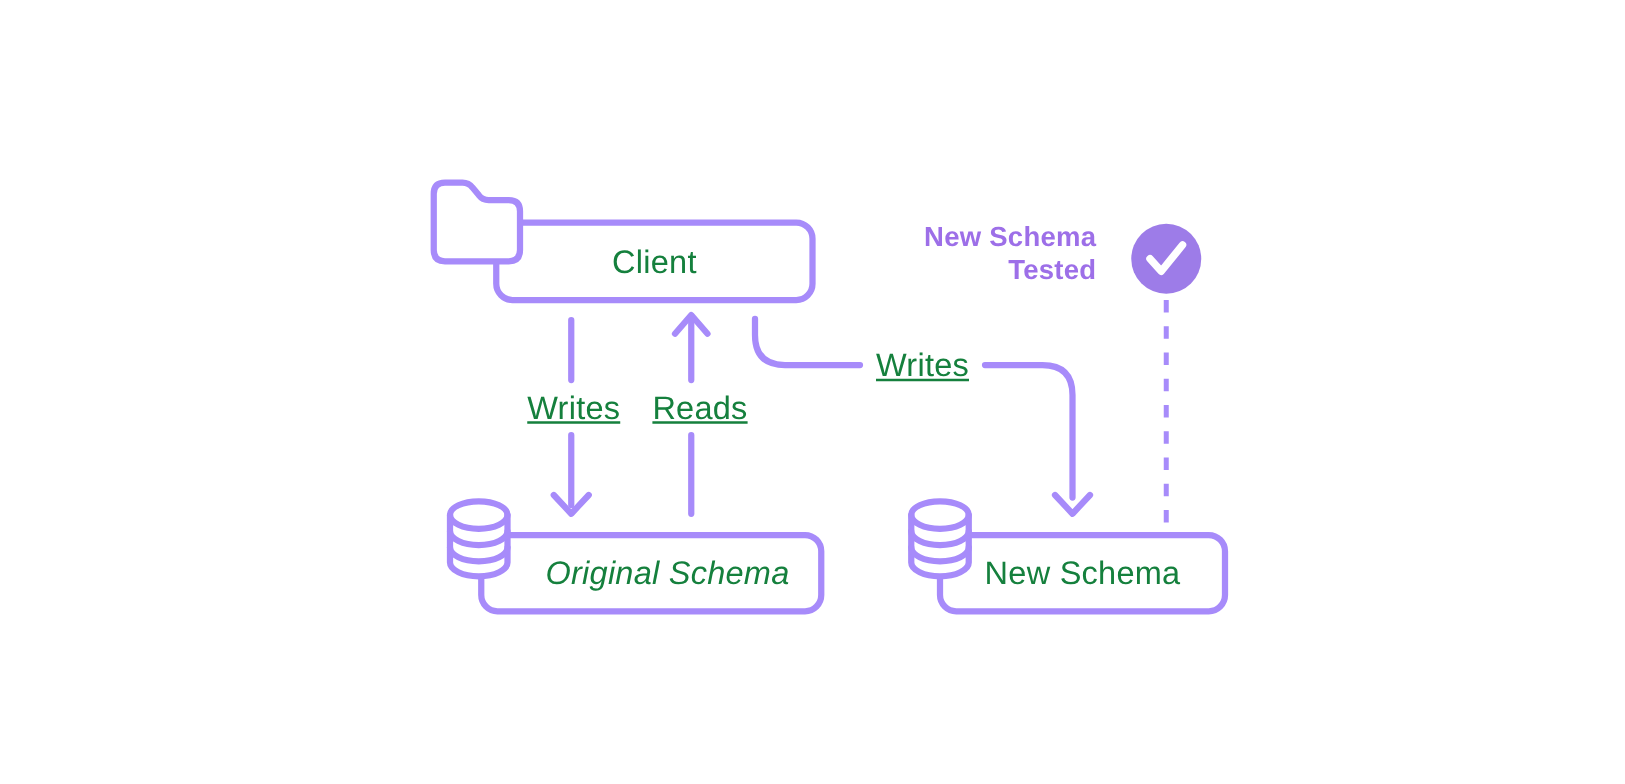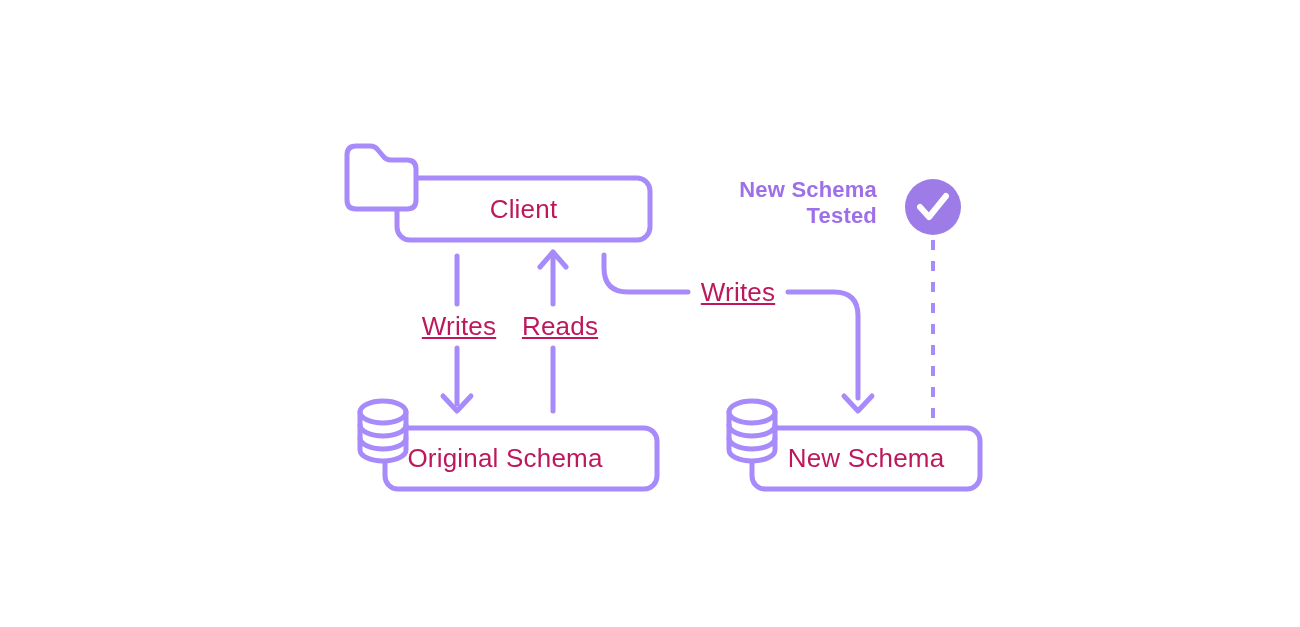--- a/index.html
+++ b/index.html
@@ -15,21 +15,21 @@
     background: #ffffff;
     overflow: hidden;
   }
   .stage svg {
     position: absolute;
     left: 0;
     top: 0;
   }
   .label {
     position: absolute;
-    color: #be185d;
+    color: #15803d;
     font-size: 26px;
     letter-spacing: 0.2px;
     white-space: nowrap;
     display: flex;
     align-items: center;
     justify-content: center;
   }
   .node-label {
     font-size: 26px;
   }
@@ -104,21 +104,21 @@
 
       <g>
         <circle cx="933" cy="207" r="28" fill="#9d7ce8" stroke="none"></circle>
         <path d="M 920 207 L 929 217 L 946 196" stroke="#ffffff" stroke-width="6"></path>
       </g>
     </g>
   </svg>
 
   <div class="label node-label" style="left:397px; top:178px; width:253px; height:62px;">Client</div>
 
-  <div class="label node-label" style="left:374px; top:428px; width:262px; height:61px;">Original Schema</div>
+  <div class="label node-label" style="left:403px; top:428px; width:262px; height:61px;font-style:italic;">Original Schema</div>
 
   <div class="label node-label" style="left:752px; top:428px; width:228px; height:61px;">New Schema</div>
 
   <div class="label edge-label" style="left:409px; top:306px; width:100px; height:40px;">Writes</div>
 
   <div class="label edge-label" style="left:510px; top:306px; width:100px; height:40px;">Reads</div>
 
   <div class="label edge-label" style="left:688px; top:272px; width:100px; height:40px;">Writes</div>
 
   <div class="annotation">

